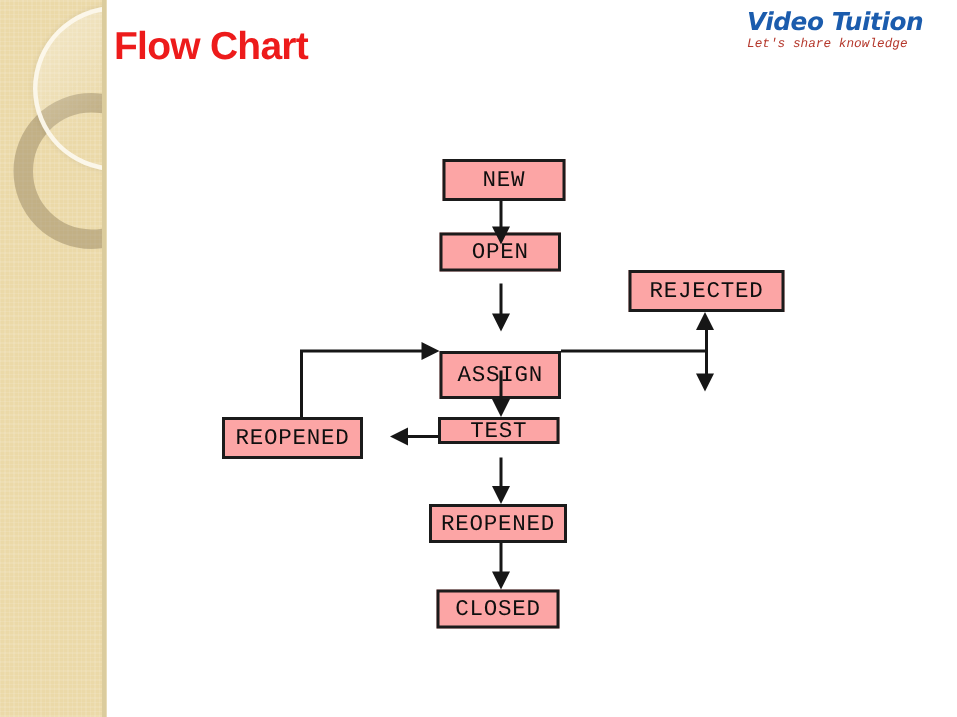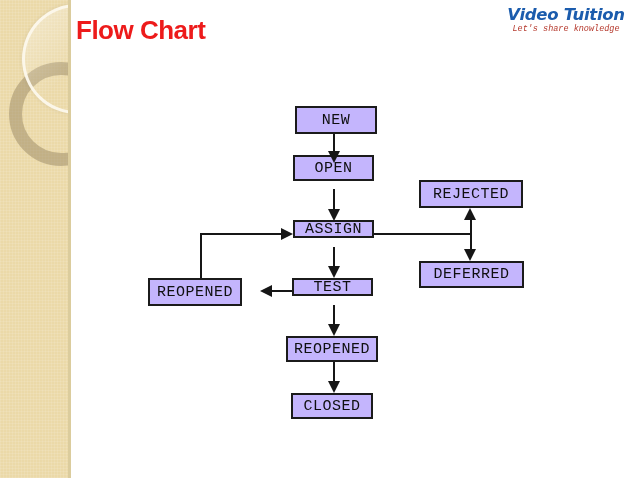--- a/index.html
+++ b/index.html
@@ -16,34 +16,34 @@
   .ring-dark{position:absolute;left:9px;top:62px;width:78px;height:78px;border-radius:50%;
     border:13px solid rgba(148,131,96,.48);}
   .ring-light{position:absolute;left:22px;top:4px;width:104px;height:104px;border-radius:50%;
     border:3px solid rgba(252,248,236,.95);
     background:linear-gradient(135deg, rgba(255,255,255,.40), rgba(255,255,255,0) 55%);
     box-shadow:0 0 4px rgba(0,0,0,.08);}
 
   
   .title{position:absolute;left:76px;top:8px;font-size:26px;line-height:44px;
     font-weight:bold;letter-spacing:-.5px;color:#ed1b1b;}
-  .logo{position:absolute;right:4px;top:5px;width:136px;text-align:center;}
+  .logo{position:absolute;right:4px;top:5px;width:136px;}
   .logo-brand{font-family:"DejaVu Sans",sans-serif;font-style:italic;font-weight:bold;
     font-size:16.5px;line-height:19px;color:#1b5cad;letter-spacing:-.3px;}
   .logo-tagline{font-family:Liberation Mono, monospace;font-style:italic;font-size:8.5px;
     line-height:11px;color:#b5382c;}
 
   
   .canvas{position:absolute;left:0;top:0;width:638px;height:478px;}
-  .node{position:absolute;box-sizing:border-box;background:#c4b5fd;border:2px solid #1b1b1b;
+  .node{position:absolute;box-sizing:border-box;background:#fca5a5;border:2px solid #1b1b1b;
     display:flex;align-items:center;justify-content:center;
     font-family:"Liberation Mono",monospace;font-size:15px;letter-spacing:.5px;color:#0f0f0f;}
   .n0{left:295px;top:106px;width:82px;height:28px}
   .n1{left:293px;top:155px;width:81px;height:26px}
-  .n2{left:293px;top:220px;width:81px;height:18px}
+  .n2{left:293px;top:234px;width:81px;height:32px}
   .n3{left:292px;top:278px;width:81px;height:18px}
   .n4{left:286px;top:336px;width:92px;height:26px}
   .n5{left:291px;top:393px;width:82px;height:26px}
   .n6{left:419px;top:180px;width:104px;height:28px}
   .n7{left:419px;top:261px;width:105px;height:27px}
   .n8{left:148px;top:278px;width:94px;height:28px}
 
   .shaft{position:absolute;background:#161616;}
   .tri{position:absolute;width:0;height:0;border:6px solid transparent;}
   .tri-down{border-top:12px solid #161616;border-bottom:0;}
@@ -82,21 +82,20 @@
 
   <div class="canvas">
 
     <div class="node n0">NEW</div>
     <div class="node n1">OPEN</div>
     <div class="node n2">ASSIGN</div>
     <div class="node n3">TEST</div>
     <div class="node n4">REOPENED</div>
     <div class="node n5">CLOSED</div>
     <div class="node n6">REJECTED</div>
-    <div class="node n7">DEFERRED</div>
     <div class="node n8">REOPENED</div>
 
     <div class="shaft s1"></div>
     <div class="tri tri-down t1"></div>
 
     <div class="shaft s2"></div>
     <div class="tri tri-down t2"></div>
 
     <div class="shaft s3"></div>
     <div class="tri tri-down t3"></div>

